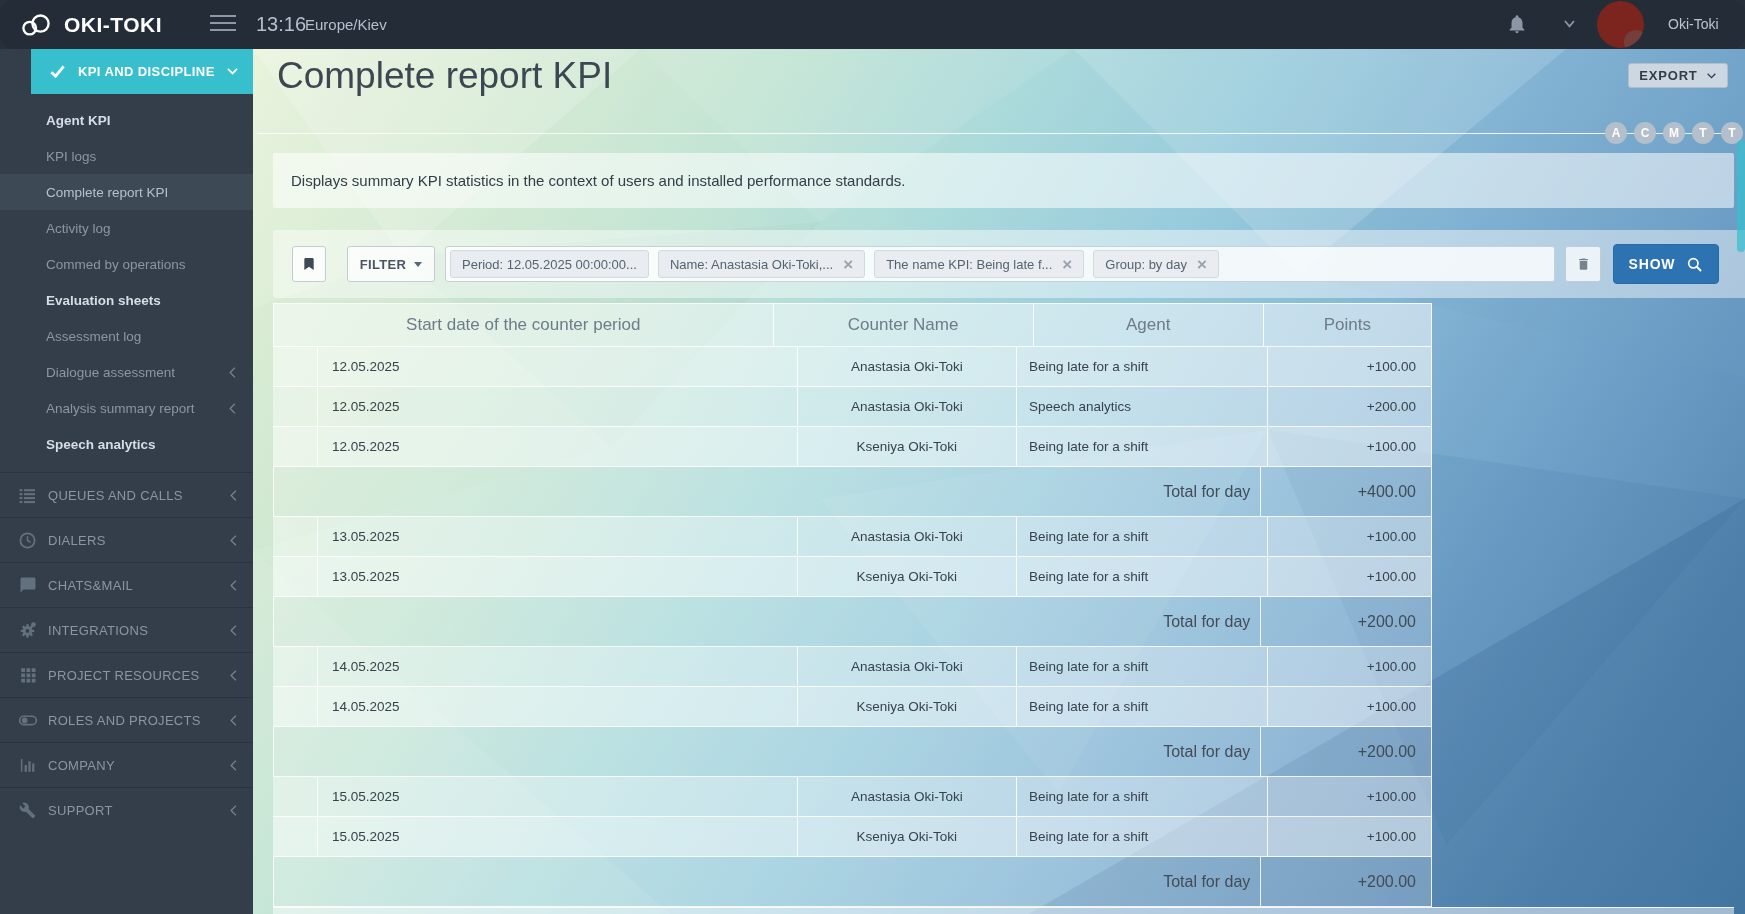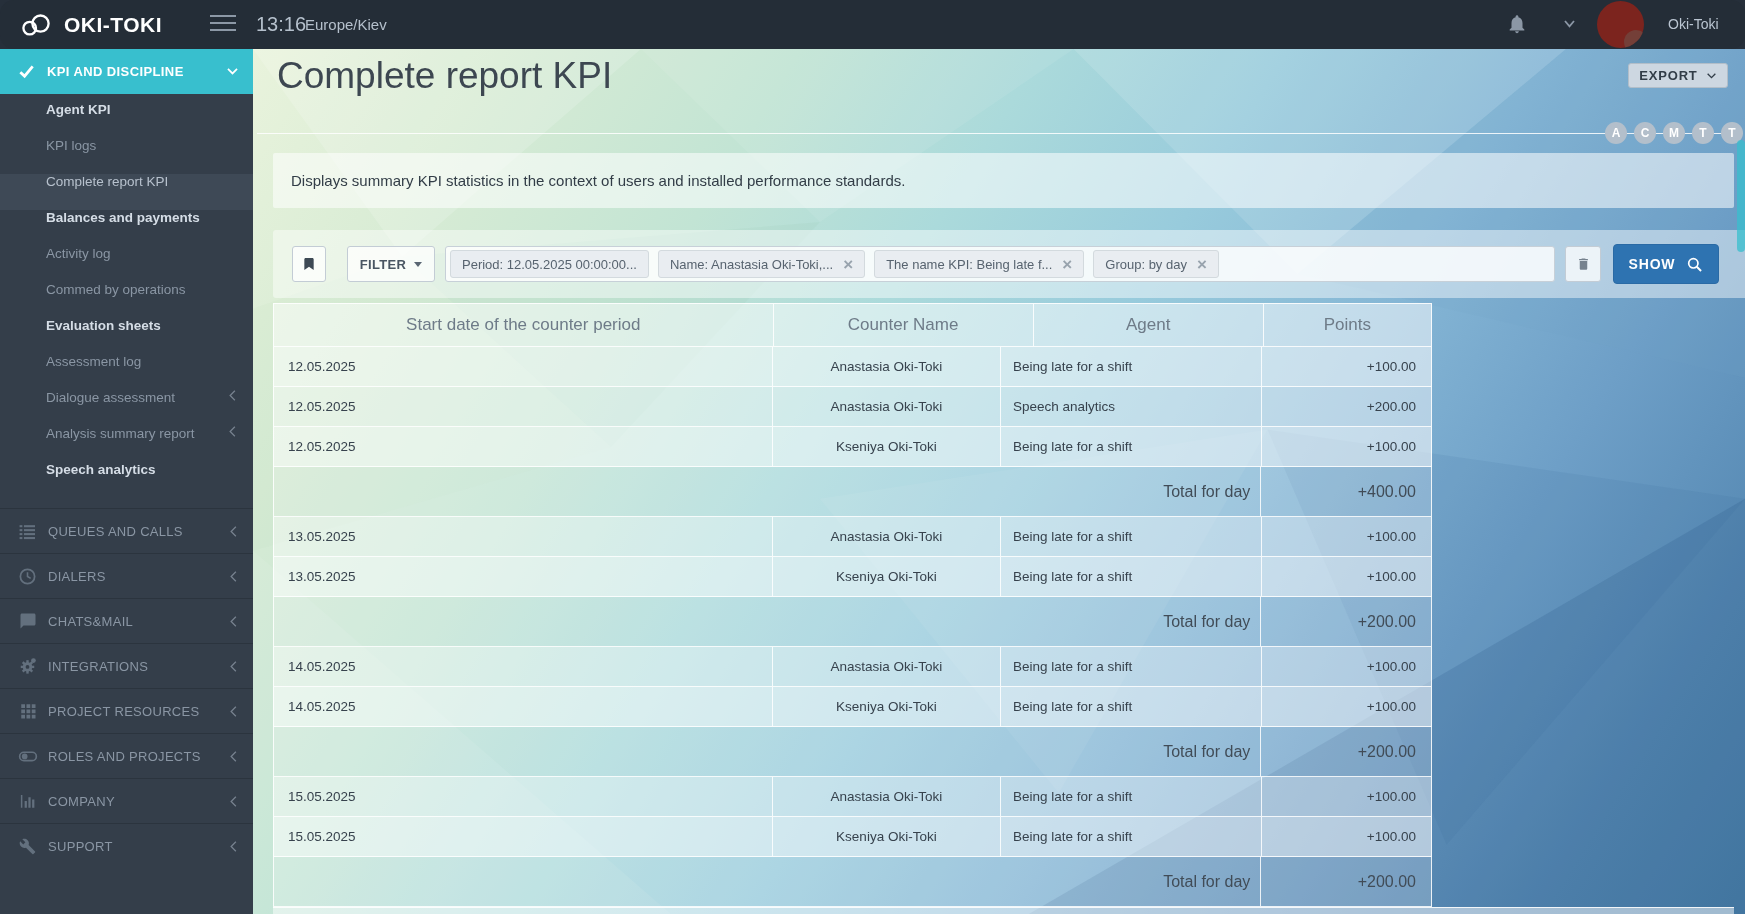--- a/index.html
+++ b/index.html
@@ -16,26 +16,26 @@
 .tb-time { position:absolute; left:256px; top:0; line-height:49px; font-size:20px; color:#b5c0cc; }
 .tb-tz { position:absolute; left:305px; top:0; line-height:49px; font-size:15px; color:#b5c0cc; }
 .tb-bell { position:absolute; left:1506px; top:13px; width:22px; height:22px; cursor:pointer; }
 .tb-chevron { position:absolute; left:1562px; top:18px; width:15px; height:12px; cursor:pointer; }
 .avatar { position:absolute; left:1597px; top:1px; width:47px; height:47px; border-radius:50%; background:#7c241e; overflow:hidden; cursor:pointer; }
 .avatar .sub { position:absolute; right:-4px; bottom:-6px; width:24px; height:24px; border-radius:50%; background:rgba(110,85,78,.55); }
 .tb-user { position:absolute; left:1668px; top:0; line-height:49px; font-size:14px; color:#bac5d1; }
 
 
 .sidebar { position:absolute; left:0; top:49px; width:253px; bottom:0; background:#343e4a; z-index:9; }
-.sb-active { height:45px; background:#38bfce; display:flex; align-items:center; padding:0 14px 0 18px; cursor:pointer; }
+.sb-active { height:45px; background:#38bfce; display:flex; align-items:center; padding:0 14px 0 18px; cursor:pointer;margin-left:31px; }
 .sb-active svg.chk { width:17px; height:17px; }
 .sb-active .lbl { flex:1; margin-left:12px; color:#fff; font-size:13px; font-weight:700; letter-spacing:.4px; }
 .sb-active svg.dn { width:13px; height:13px; }
 #sb-items { padding:8px 0 10px; }
-.sb-item { height:36px; display:flex; padding:0 20px 0 46px; font-size:13.5px; color:#8a96a4; position:relative; cursor:pointer; }
+.sb-item { height:36px; display:flex; align-items:center; padding:0 20px 0 46px; font-size:13.5px; color:#8a96a4; position:relative; cursor:pointer; }
 .sb-item.bold { color:#d5dde6; font-weight:700; }
 .sb-item.active { background:#3e4956; color:#b7c1cd; }
 .sb-item .chev { position:absolute; right:16px; width:9px; height:11px; display:flex; }
 .sb-section { height:45px; display:flex; align-items:center; border-top:1px solid #2b343e; padding:0 15px 0 16px; color:#8a96a4; font-size:13px; letter-spacing:.3px; cursor:pointer; }
 .sb-section .icon { width:23px; height:22px; margin-right:9px; display:flex; align-items:center; justify-content:center; }
 .sb-section .lbl { flex:1; }
 .sb-section .chev { width:9px; height:11px; display:flex; }
 
 
 .main { position:absolute; left:253px; top:49px; right:0; bottom:0; overflow:hidden; }
@@ -79,21 +79,21 @@
 .table { position:absolute; left:20px; top:254px; width:1159px; }
 .trow { display:flex; border-bottom:1px solid rgba(255,255,255,.85); }
 .cell { display:flex; align-items:center; border-right:1px solid rgba(255,255,255,.85); overflow:hidden; }
 .cell:first-child { border-left:1px solid rgba(255,255,255,.85); }
 .c1 { width:631px; padding-left:14px; }
 .c2 { width:290px; justify-content:center; }
 .c3 { width:328px; padding-left:12px; }
 .c4 { width:212px; justify-content:flex-end; padding-right:15px; }
 .thead { height:44px; background:rgba(255,255,255,.5); border-top:1px solid rgba(255,255,255,.85); }
 .thead .cell { justify-content:center; padding:0; font-size:17px; color:#6e7b88; }
-.tdata { height:40px; background:rgba(255,255,255,.55); font-size:13.5px; color:#37424d; }
+.tdata { height:40px; background:rgba(255,255,255,.55); font-size:13.5px; color:#37424d;padding-left:44px; }
 .tdata.alt { background:rgba(255,255,255,.44); }
 .ttotal { height:50px; background:rgba(255,255,255,.2); font-size:16px; color:#414c57; }
 .ttotal .cmerge { width:1249px; justify-content:flex-end; padding-right:10px; }
 .partial { position:absolute; left:20px; top:858px; width:1461px; height:7px; background:rgba(255,255,255,.5); border-top:1px solid rgba(255,255,255,.85); }
 .scrollthumb { position:absolute; left:1484px; top:91px; width:8px; height:112px; border-radius:4px; background:rgba(56,191,206,.75); cursor:grab; }
 </style>
 </head>
 <body>
 
 <header class="topbar">
@@ -136,23 +136,20 @@
   <nav id="sb-items">
       <div class="sb-item bold">
         <span>Agent KPI</span>
       </div>
       <div class="sb-item">
         <span>KPI logs</span>
       </div>
       <div class="sb-item active">
         <span>Complete report KPI</span>
       </div>
-      <div class="sb-item bold">
-        <span>Balances and payments</span>
-      </div>
       <div class="sb-item">
         <span>Activity log</span>
       </div>
       <div class="sb-item">
         <span>Commed by operations</span>
       </div>
       <div class="sb-item bold">
         <span>Evaluation sheets</span>
       </div>
       <div class="sb-item">

